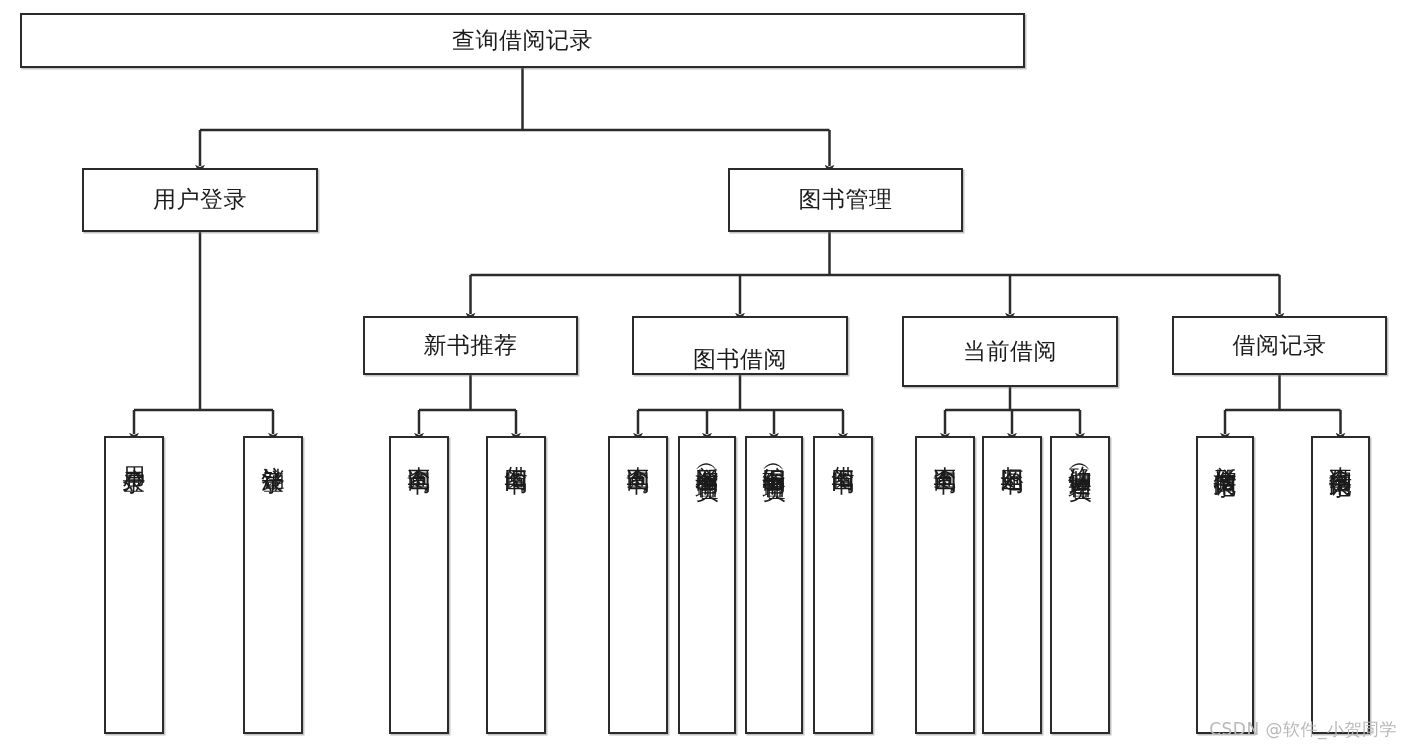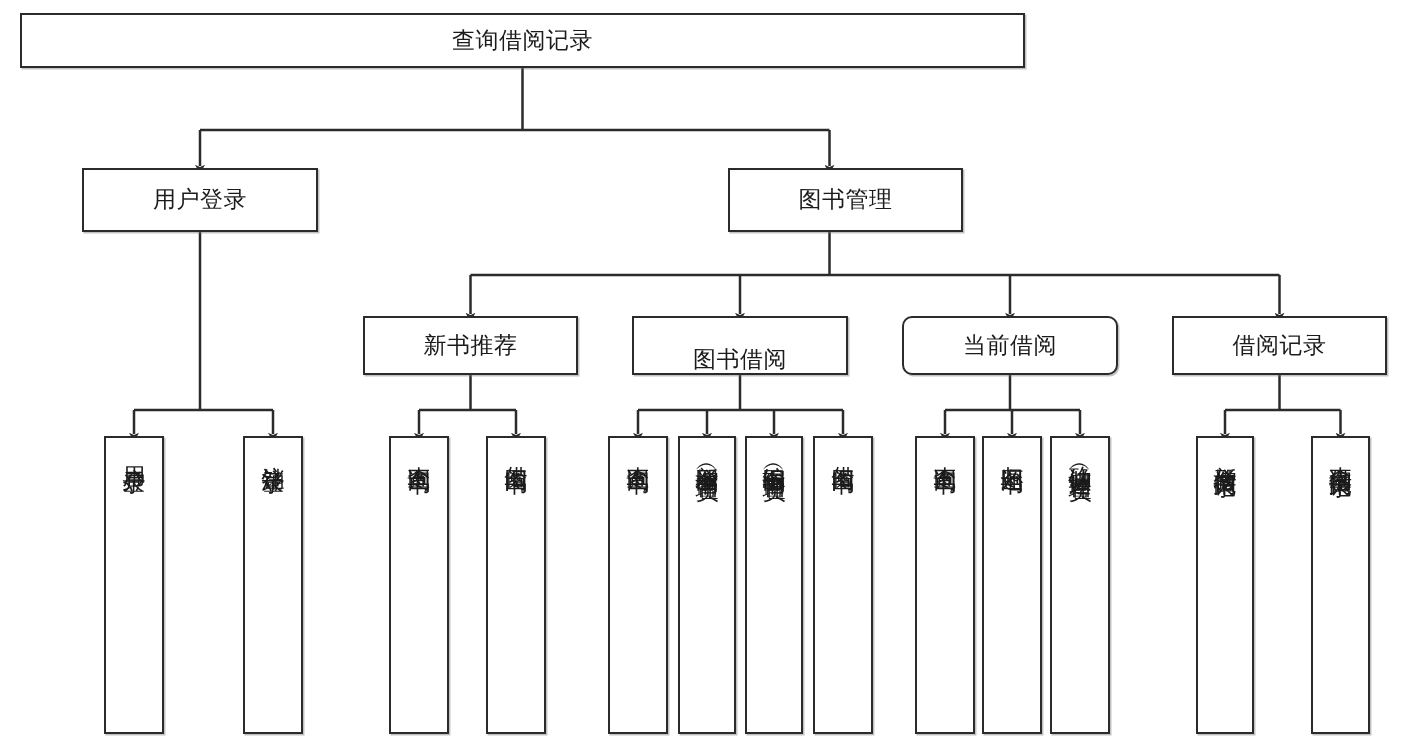--- a/index.html
+++ b/index.html
@@ -131,21 +131,21 @@
       </div>
       <div class="node horizontal" style="left: 728px; top: 168px; width: 235px; height: 64px;">
         <span class="label">图书管理</span>
       </div>
       <div class="node horizontal" style="left: 363px; top: 316px; width: 215px; height: 59px; font-family: Liberation Serif, serif;">
         <span class="label">新书推荐</span>
       </div>
       <div class="node horizontal" style="left: 632px; top: 316px; width: 216px; height: 59px; align-items: flex-end;">
         <span class="label">图书借阅</span>
       </div>
-      <div class="node horizontal" style="left: 902px; top: 316px; width: 216px; height: 59px; border-radius: 10px;">
+      <div class="node horizontal" style="left: 902px; top: 316px; width: 216px; height: 71px;">
         <span class="label">当前借阅</span>
       </div>
       <div class="node horizontal" style="left: 1172px; top: 316px; width: 215px; height: 59px;">
         <span class="label">借阅记录</span>
       </div>
       <div class="node vertical" style="left: 104px; top: 436px; width: 60px; height: 298px;">
         <span class="label">用户登录</span>
       </div>
       <div class="node vertical" style="left: 243px; top: 436px; width: 60px; height: 298px;">
         <span class="label">注销登录</span>
@@ -178,13 +178,14 @@
         <span class="label">确认归还（管理员）</span>
       </div>
       <div class="node vertical" style="left: 1196px; top: 436px; width: 58px; height: 298px;">
         <span class="label">新增借阅记录</span>
       </div>
       <div class="node vertical" style="left: 1311px; top: 436px; width: 59px; height: 298px;">
         <span class="label">查询借阅记录</span>
       </div>
     </div>
 
+  <div class="watermark">CSDN @软件_小贺同学</div>
 </div>
 
 </body></html>

